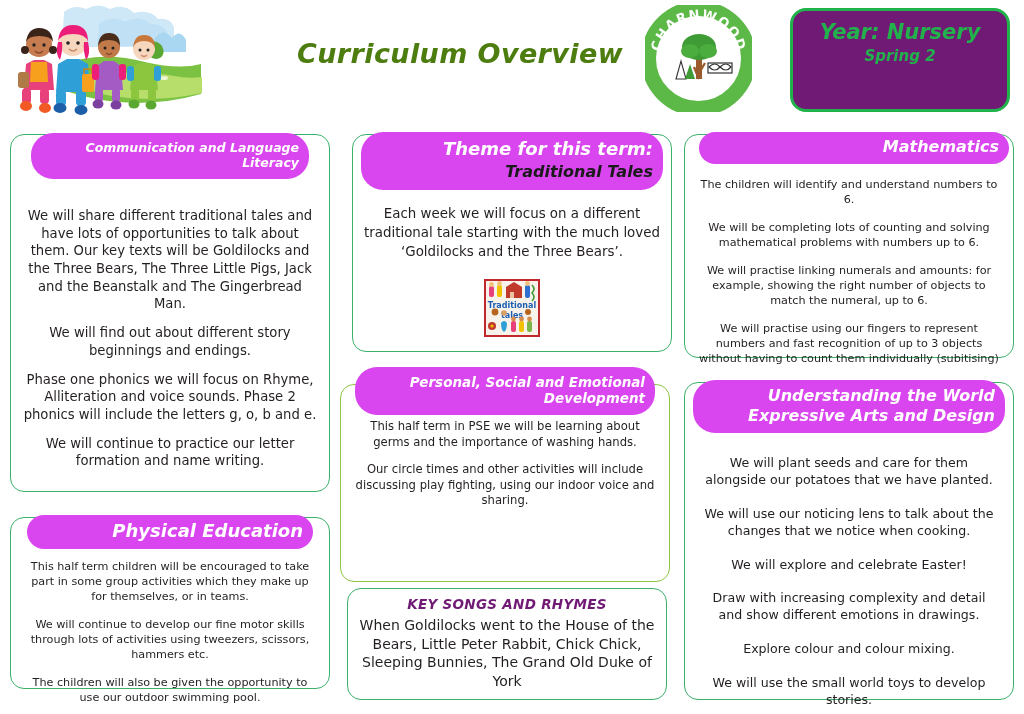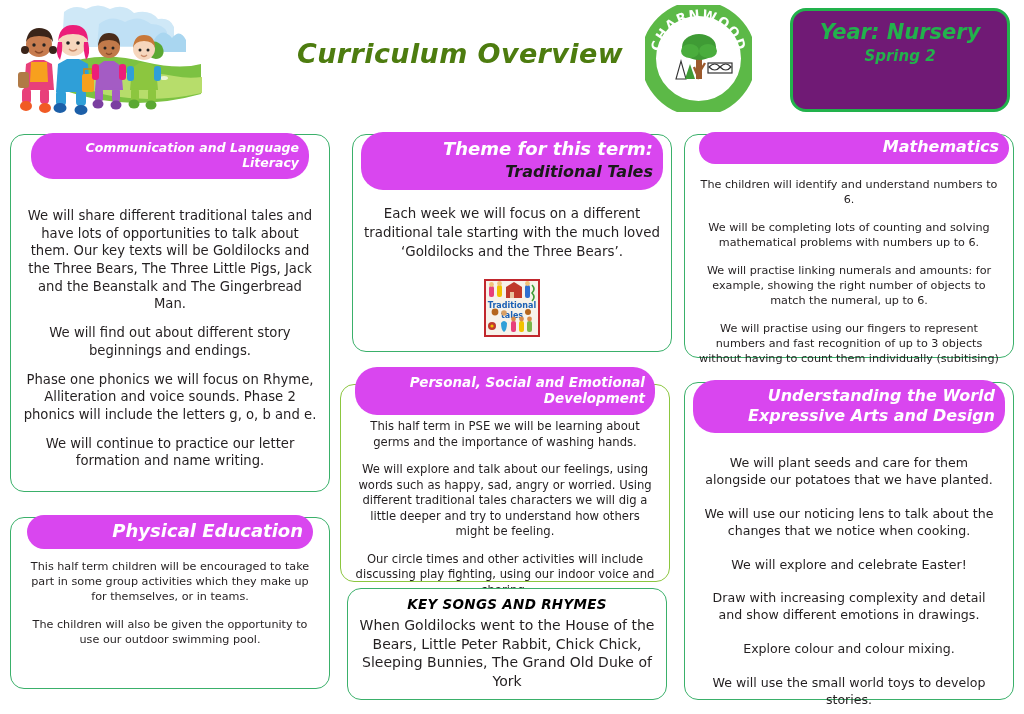--- a/index.html
+++ b/index.html
@@ -145,21 +145,21 @@
   }
   #card-pse .card-body { top: 34px; font-size: 11.6px; left: 12px; right: 12px; }
   #card-pse .card-body p { margin-bottom: 12px; }
 
   
   #card-songs { left: 347px; top: 588px; width: 320px; height: 112px; }
   #card-songs .songs-title {
     position: absolute;
     left: 0; right: 0; top: 7px;
     text-align: center;
-    color: #000000;
+    color: #701a75;
     font-size: 13.5px;
     font-weight: bold;
     font-style: italic;
     letter-spacing: 0.3px;
   }
   #card-songs .card-body { top: 27px; font-size: 14px; line-height: 1.33; }
 
   
   #card-maths { left: 684px; top: 134px; width: 330px; height: 224px; }
   #card-maths .card-head { font-size: 16px; left: 14px; right: 4px; padding: 5px 10px 7px; }
@@ -307,20 +307,21 @@
       <p>We will find out about different story beginnings and endings.</p>
       <p>Phase one phonics we will focus on Rhyme, Alliteration and voice sounds. Phase 2 phonics will include the letters g, o, b and e.</p>
       <p>We will continue to practice our letter formation and name writing.</p>
     </div>
   </div>
 
   <div class="card" id="card-pe">
     <div class="card-head">Physical Education</div>
     <div class="card-body">
       <p>This half term children will be encouraged to take part in some group activities which they make up for themselves, or in teams.</p>
+      <p>We will continue to develop our fine motor skills through lots of activities using tweezers, scissors, hammers etc.</p>
       <p>The children will also be given the opportunity to use our outdoor swimming pool.</p>
     </div>
   </div>
 
   <div class="card" id="card-theme">
     <div class="card-head">
       <span>Theme for this term:</span><br>
       <span class="sub-dark">Traditional Tales</span>
     </div>
     <div class="card-body">
@@ -361,21 +362,20 @@
     </div>
   </div>
 
   <div class="card olive" id="card-pse">
     <div class="card-head">
       <span>Personal, Social and Emotional</span><br>
       <span>Development</span>
     </div>
     <div class="card-body">
       <p>This half term in PSE we will be learning about germs and the importance of washing hands.</p>
-      <p>We will explore and talk about our feelings, using words such as happy, sad, angry or worried. Using different traditional tales characters we will dig a little deeper and try to understand how others might be feeling.</p>
       <p>Our circle times and other activities will include discussing play fighting, using our indoor voice and sharing.</p>
     </div>
   </div>
 
   <div class="card" id="card-songs">
     <div class="songs-title">KEY SONGS AND RHYMES</div>
     <div class="card-body">
       <p>When Goldilocks went to the House of the Bears, Little Peter Rabbit, Chick Chick, Sleeping Bunnies, The Grand Old Duke of York</p>
     </div>
   </div>

